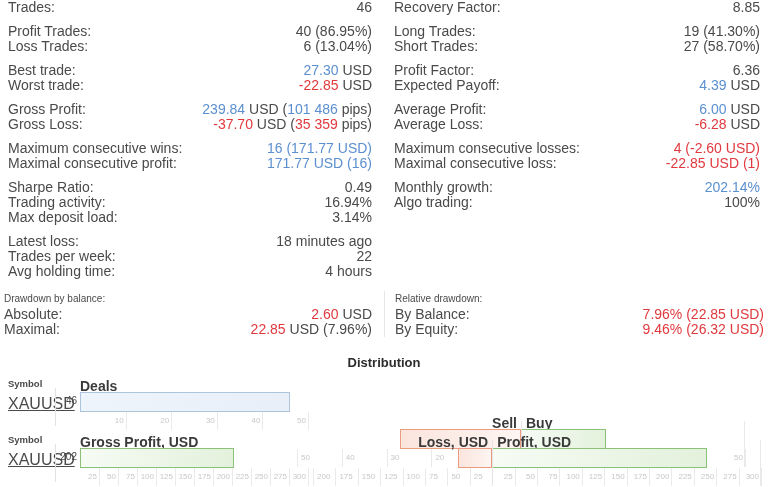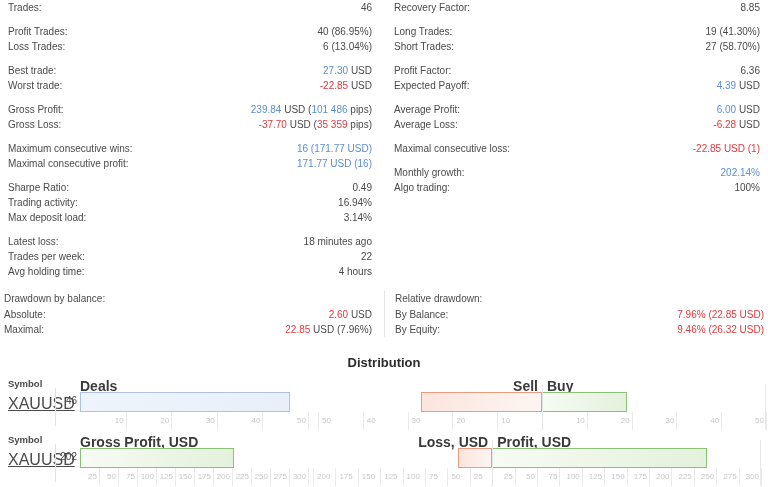--- a/index.html
+++ b/index.html
@@ -19,21 +19,21 @@
     padding: 0 8px;
   }
   .col { width: 50%; }
   .col.left  { padding-right: 12px; }
   .col.right { padding-left: 10px; }
 
   .row {
     display: flex;
     justify-content: space-between;
     align-items: baseline;
-    font-size: 10px;
+    font-size: 14px;
     line-height: 15px;
     height: 15px;
     white-space: nowrap;
   }
   .row .lbl { color: #4a4a4a; }
   .row .val { color: #4a4a4a; text-align: right; }
   .gap { height: 9px; }
 
   .pos { color: #5b8fd0; }
   .neg { color: #e0393e; }
@@ -216,20 +216,24 @@
         <div class="gap"></div>
         <div class="row">
           <span class="lbl">Average Profit:</span>
           <span class="val"><span class="pos">6.00 </span>USD</span>
         </div>
         <div class="row">
           <span class="lbl">Average Loss:</span>
           <span class="val"><span class="neg">-6.28 </span>USD</span>
         </div>
         <div class="gap"></div>
+        <div class="row">
+          <span class="lbl">Maximum consecutive losses:</span>
+          <span class="val"><span class="neg">4 (-2.60 USD)</span></span>
+        </div>
         <div class="row">
           <span class="lbl">Maximal consecutive loss:</span>
           <span class="val"><span class="neg">-22.85 USD (1)</span></span>
         </div>
         <div class="gap"></div>
         <div class="row">
           <span class="lbl">Monthly growth:</span>
           <span class="val"><span class="pos">202.14%</span></span>
         </div>
         <div class="row">
@@ -291,21 +295,21 @@
               <span>30</span>
             </div>
             <div class="tick" style="left: 182.4px;">
               <span>40</span>
             </div>
             <div class="tick" style="left: 228px;">
               <span>50</span>
             </div>
           </div>
         </div>
-        <div class="panel" style="left: 318px; width: 448px;">
+        <div class="panel" style="left: 297px; width: 448px; margin-top: 37px;">
           <div class="panel-title" style="left: 0px; width: 220px; text-align: right;">Sell</div>
           <div class="panel-title" style="left: 229px;">Buy</div>
           <div class="plot">
             <div class="bar red" style="left: 103.04px; width: 120.96px;"></div>
             <div class="bar green" style="left: 224px; width: 85.12px;"></div>
           </div>
           <div class="zero-line" style="left: 224px;"></div>
           <div class="axis">
             <div class="tick lead" style="left: 0px;">
               <span>50</span>

